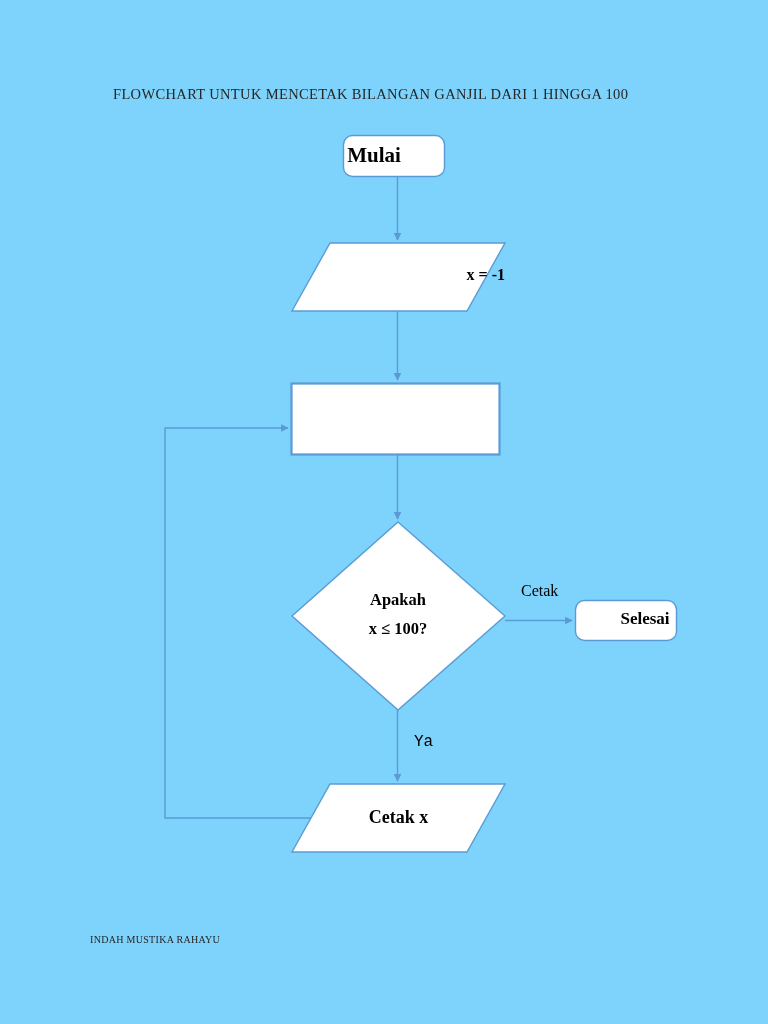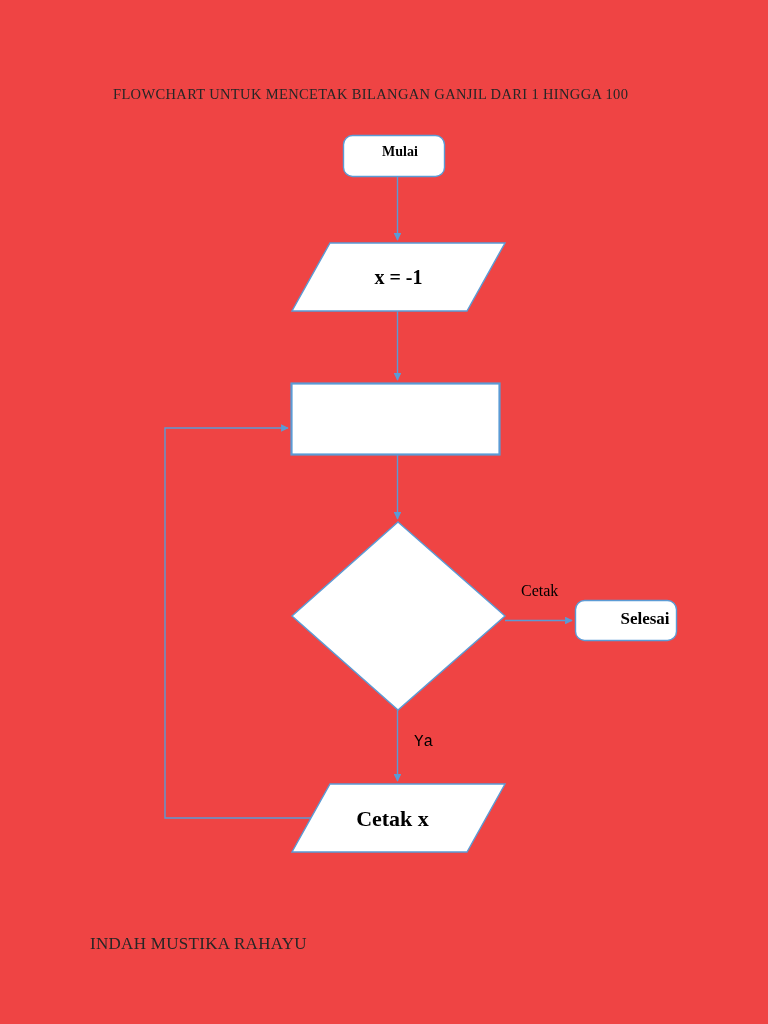--- a/index.html
+++ b/index.html
@@ -15,21 +15,21 @@
     font-family: "Liberation Serif", serif;
     color: #1a1a1a;
     overflow: hidden;
   }
   #page {
     position: absolute;
     left: 0;
     top: 0;
     width: 768px;
     height: 1024px;
-    background: #ef4444;
+    background: #7dd3fc;
   }
   #chart-title {
     position: absolute;
     left: 113px;
     top: 86px;
     width: 560px;
     font-size: 14.5px;
     letter-spacing: 0.35px;
     color: #262626;
     white-space: nowrap;
@@ -52,38 +52,38 @@
     white-space: nowrap;
     pointer-events: none;
   }
   .edge-label {
     position: absolute;
     color: #000000;
     font-family: "Liberation Serif", serif;
     font-size: 16px;
     white-space: nowrap;
   }
-  #lbl-mulai   { left: 349px; top: 144px; width: 102px; font-size: 14px; }
-  #lbl-init    { left: 292px; top: 266px; width: 213px; font-size: 20px; }
+  #lbl-mulai   { left: 323px; top: 144px; width: 102px; font-size: 21px; }
+  #lbl-init    { left: 292px; top: 266px; width: 213px; font-size: 16px; text-align: right; }
   #lbl-process { left: 291px; top: 408px; width: 209px; font-size: 18px; }
   #lbl-decision{ left: 298px; top: 591px; width: 200px; font-size: 16.5px; }
   #lbl-decision .dec-line2 { display: block; margin-top: 11px; }
   #lbl-selesai { left: 575px; top: 609px; width: 102px; font-size: 17px; margin-left: 19px; }
-  #lbl-print   { left: 286px; top: 807px; width: 213px; font-size: 22px; }
+  #lbl-print   { left: 292px; top: 807px; width: 213px; font-size: 18px; }
   #lbl-tidak   { left: 521px; top: 582px; }
   #lbl-ya      { left: 414px; top: 733px; font-family: Liberation Mono, monospace; }
   #footer-block {
     position: absolute;
     left: 90px;
     top: 934px;
     font-family: "Liberation Serif", serif;
     color: #262626;
   }
   #footer-name {
-    font-size: 17px;
+    font-size: 10px;
     letter-spacing: 0.3px;
     white-space: nowrap;
   }
   #footer-id {
     font-size: 14.5px;
     letter-spacing: 0.3px;
     margin-top: 9px;
     white-space: nowrap;
   }
 </style>
@@ -124,20 +124,24 @@
     <line x1="397.5" y1="710" x2="397.5" y2="781" stroke="#5B9BD5" stroke-width="1.4" marker-end="url(#arrow)"></line>
 
     <polyline points="311,818 165,818 165,428 288,428" fill="none" stroke="#5B9BD5" stroke-width="1.4" marker-end="url(#arrow)"></polyline>
   </svg>
 
   <div class="node-label" id="lbl-mulai">Mulai</div>
 
   <div class="node-label" id="lbl-init">x = -1</div>
 
 
+  <div class="node-label" id="lbl-decision">
+    <span class="dec-line1">Apakah</span>
+    <span class="dec-line2">x ≤ 100?</span>
+  </div>
 
   <div class="node-label" id="lbl-selesai">Selesai</div>
 
   <div class="node-label" id="lbl-print">Cetak x</div>
 
   <div class="edge-label" id="lbl-tidak">Cetak</div>
 
   <div class="edge-label" id="lbl-ya">Ya</div>
 
   <div id="footer-block">

